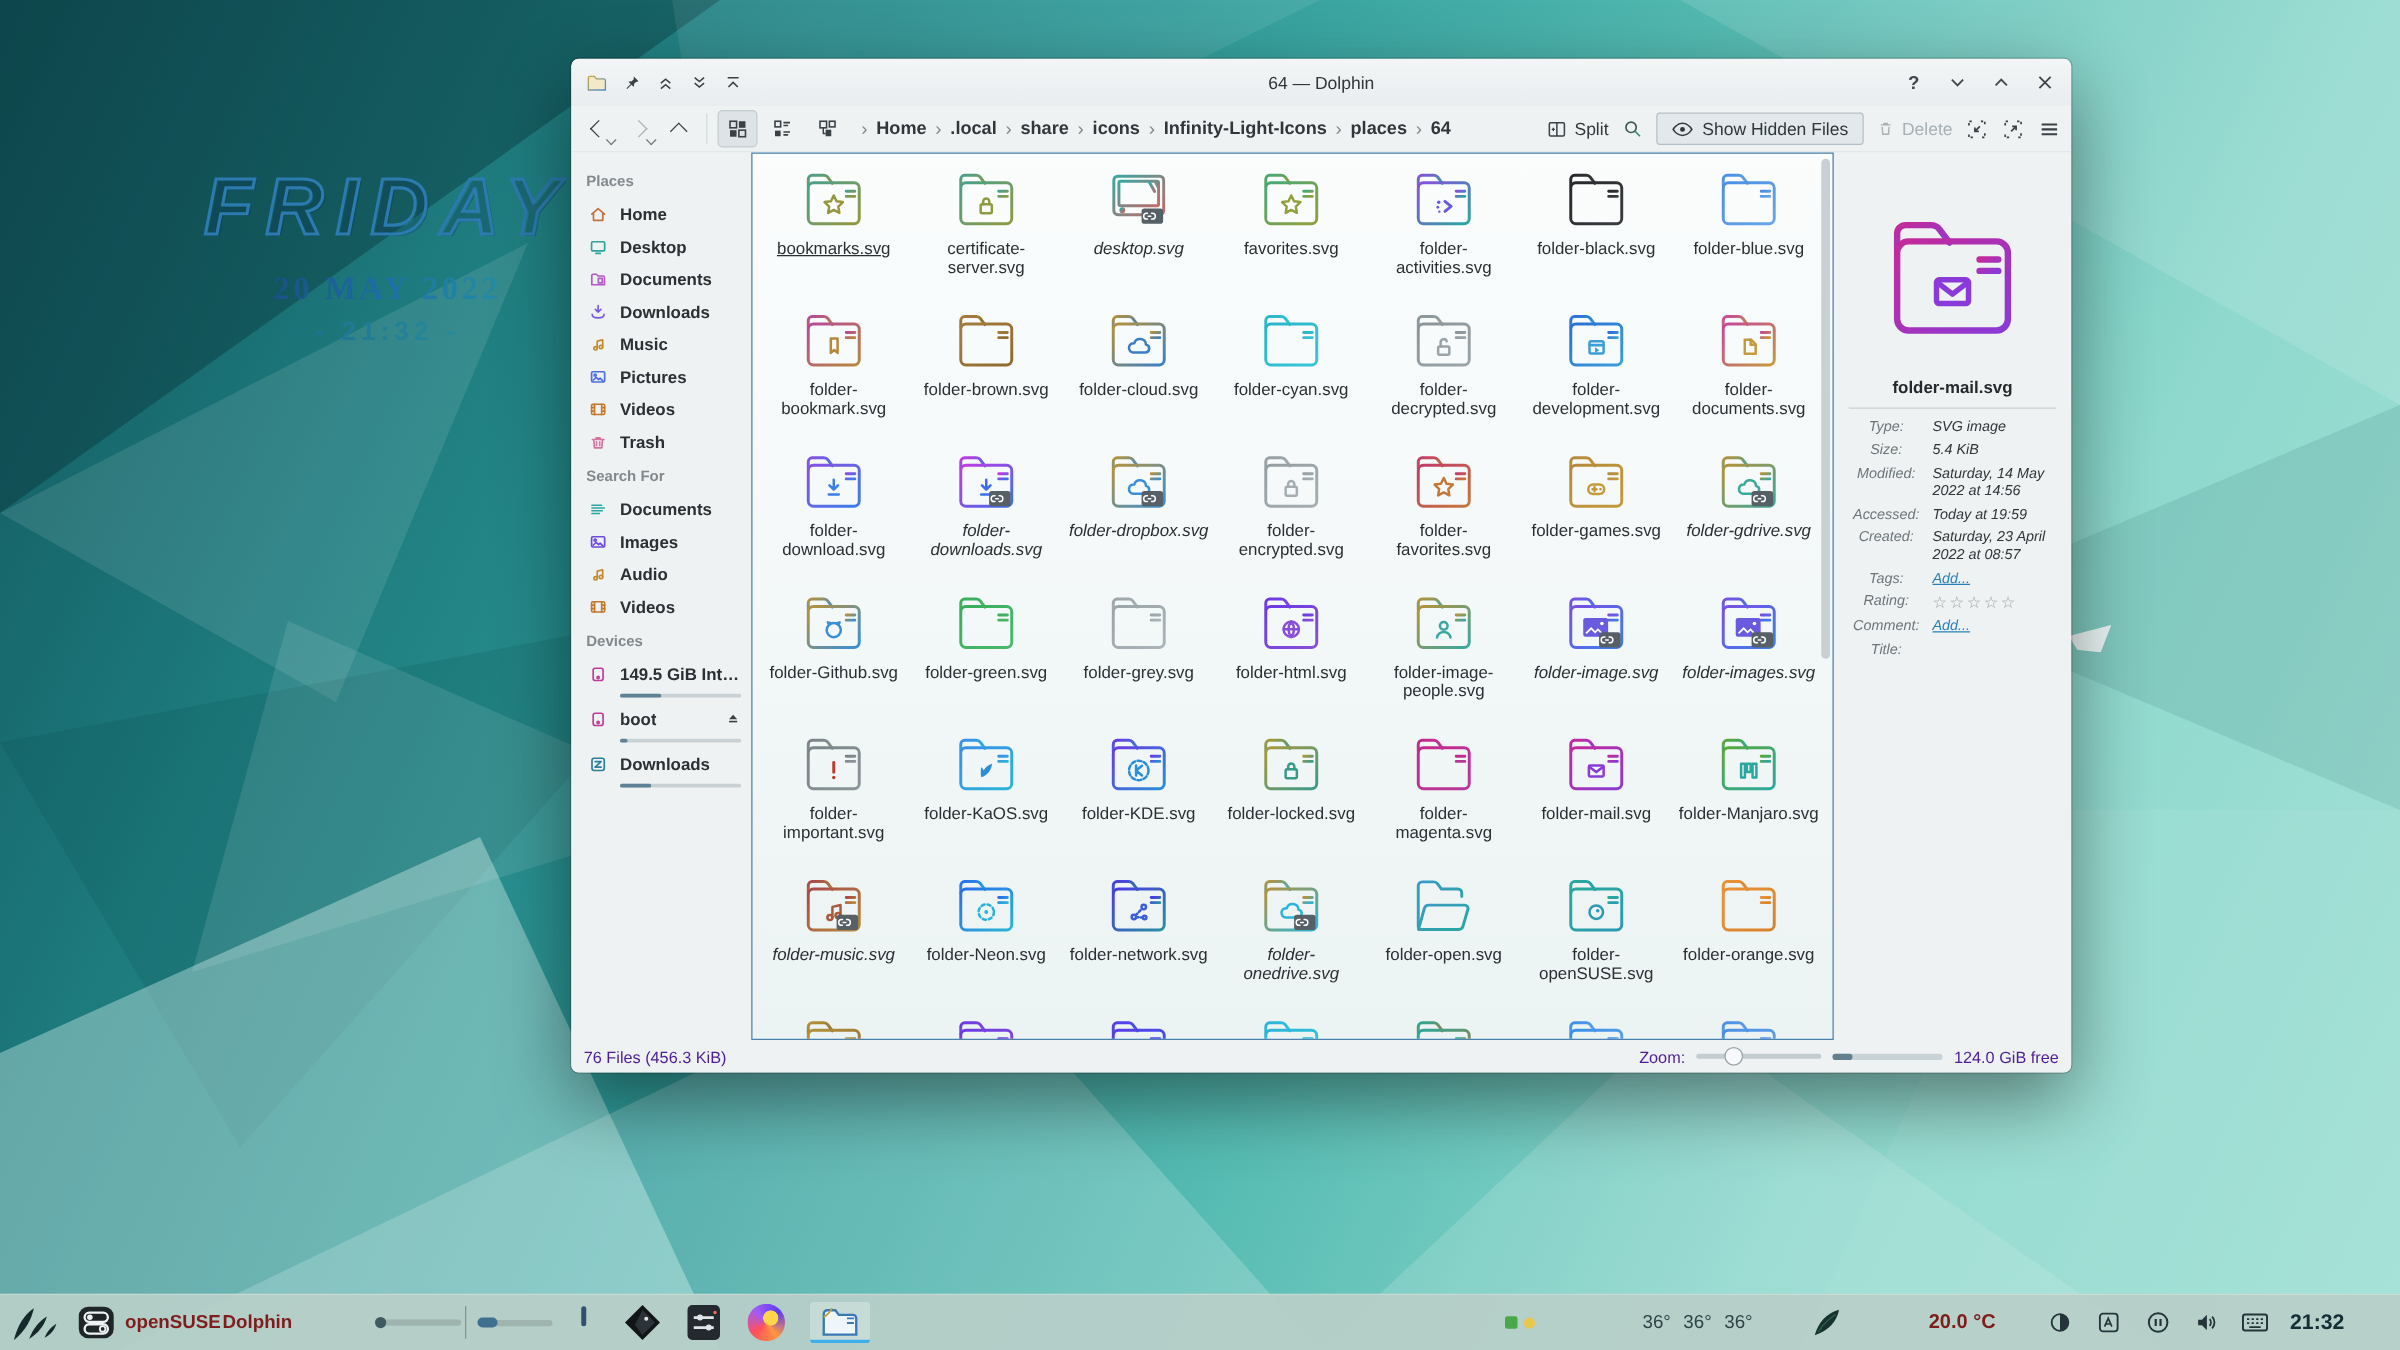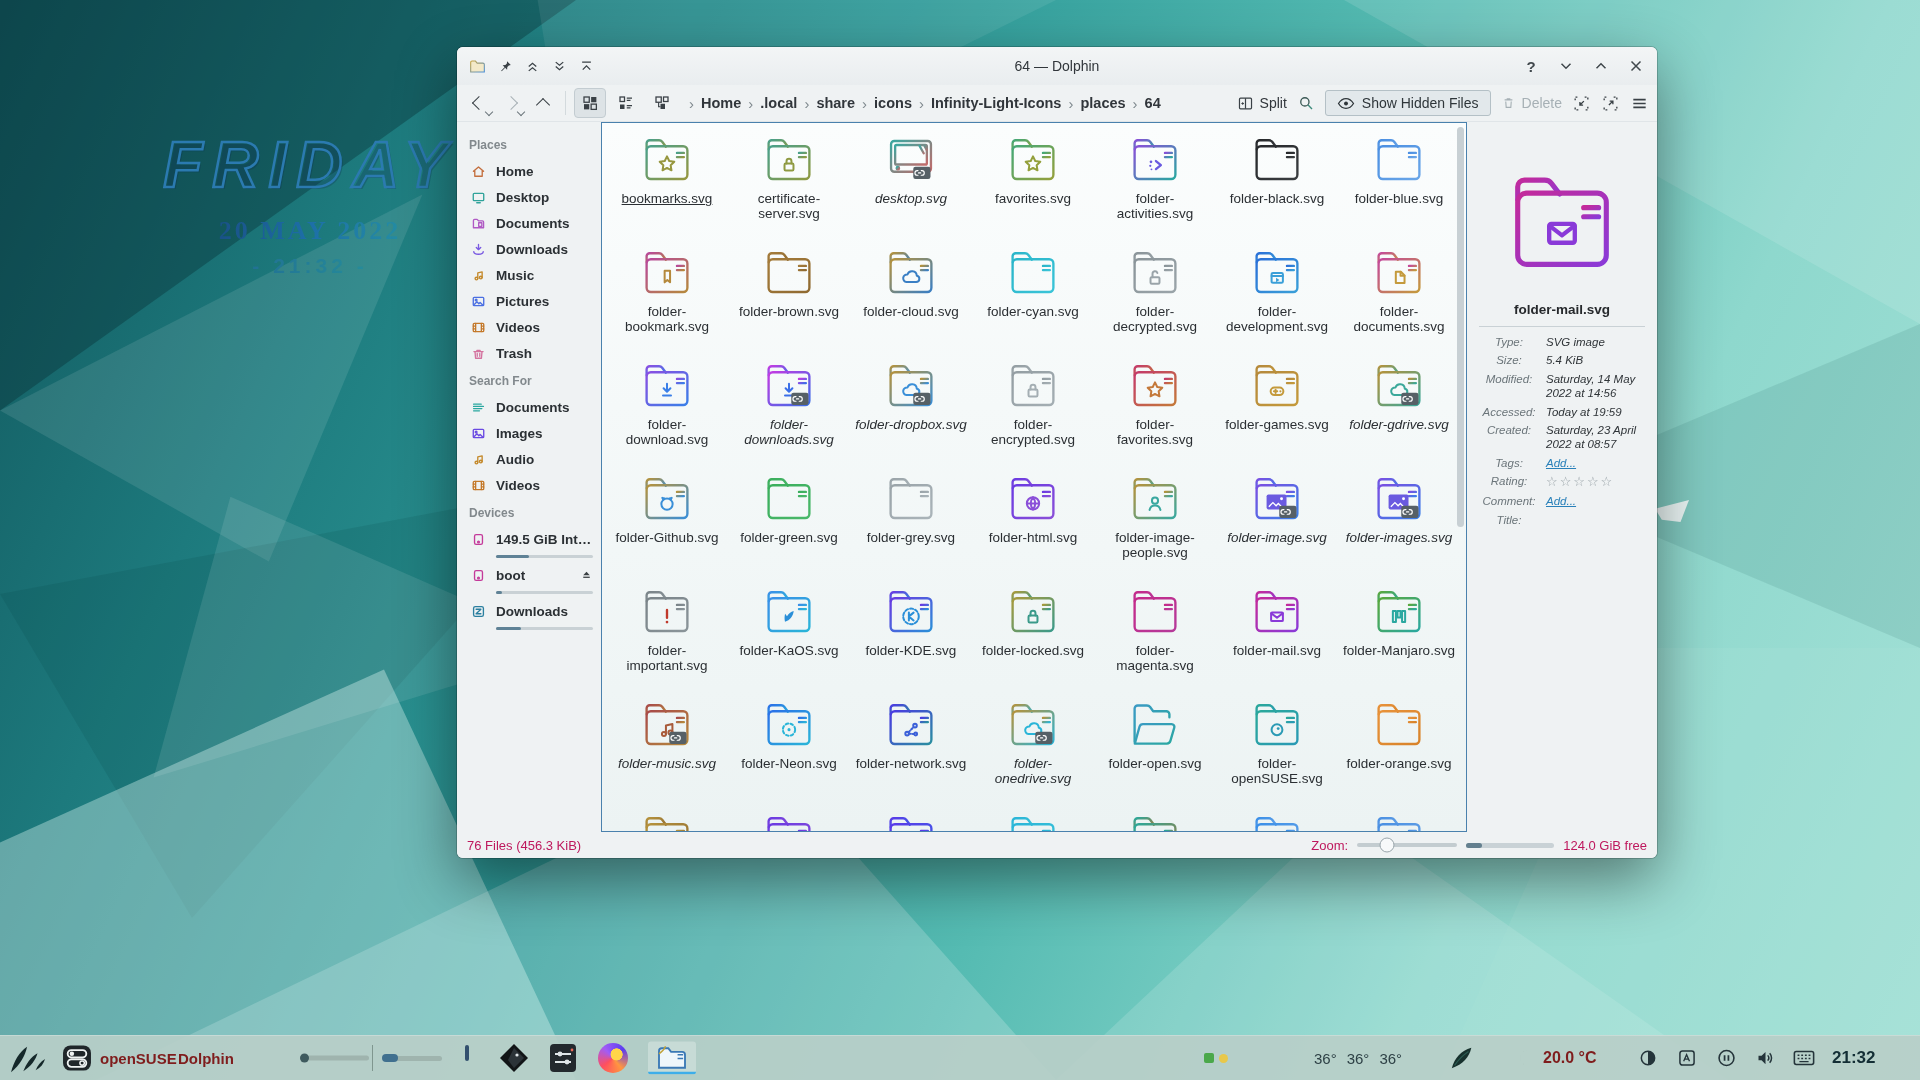--- a/index.html
+++ b/index.html
@@ -82,21 +82,21 @@
   .ip-icon{display:flex;justify-content:center;margin-top:26px;}
   .ip-name{text-align:center;font-weight:bold;font-size:13.5px;margin-top:16px;color:#26292c;}
   .ip-hr{border:none;border-top:1px solid #c9d1d5;margin:9px 0 8px 0;}
   .ip-row{display:flex;margin-bottom:4px;line-height:1.25;}
   .ip-label{width:60px;flex:0 0 60px;text-align:center;font-style:italic;color:#6b757a;padding-right:7px;}
   .ip-value{font-style:italic;color:#2f3438;}
   .ip-link{color:#2980b9;text-decoration:underline;}
   .ip-stars{color:#9aa4a9;font-size:13px;letter-spacing:2px;font-style:normal;}
   
   .statusbar{position:absolute;left:0;bottom:0;right:0;height:26px;background:#eff2f3;display:flex;align-items:center;
-    padding:0 10px;box-sizing:border-box;font-size:13px;color:#be185d;}
+    padding:0 10px;box-sizing:border-box;font-size:13px;color:#4c1d95;}
   .zoom-group{margin-left:auto;display:flex;align-items:center;gap:9px;}
   .zoom-slider{position:relative;width:100px;height:4px;background:#c3ccd0;border-radius:2px;}
   .zoom-handle{position:absolute;left:30%;top:50%;transform:translate(-50%,-50%);width:15px;height:15px;border-radius:50%;
     background:#f7f9fa;border:1px solid #99a5ab;box-sizing:border-box;}
   .cap-bar{position:relative;width:88px;height:5px;background:#c9d2d6;border-radius:3px;}
   .cap-bar i{position:absolute;left:0;top:0;bottom:0;width:18%;background:#64808f;border-radius:3px;}
   
   .taskbar{position:absolute;left:0;bottom:0;width:1920px;height:44px;background:rgba(184,207,200,.93);
     border-top:1px solid rgba(255,255,255,.25);}
   .tk{position:absolute;top:50%;transform:translateY(-50%);display:flex;align-items:center;}

